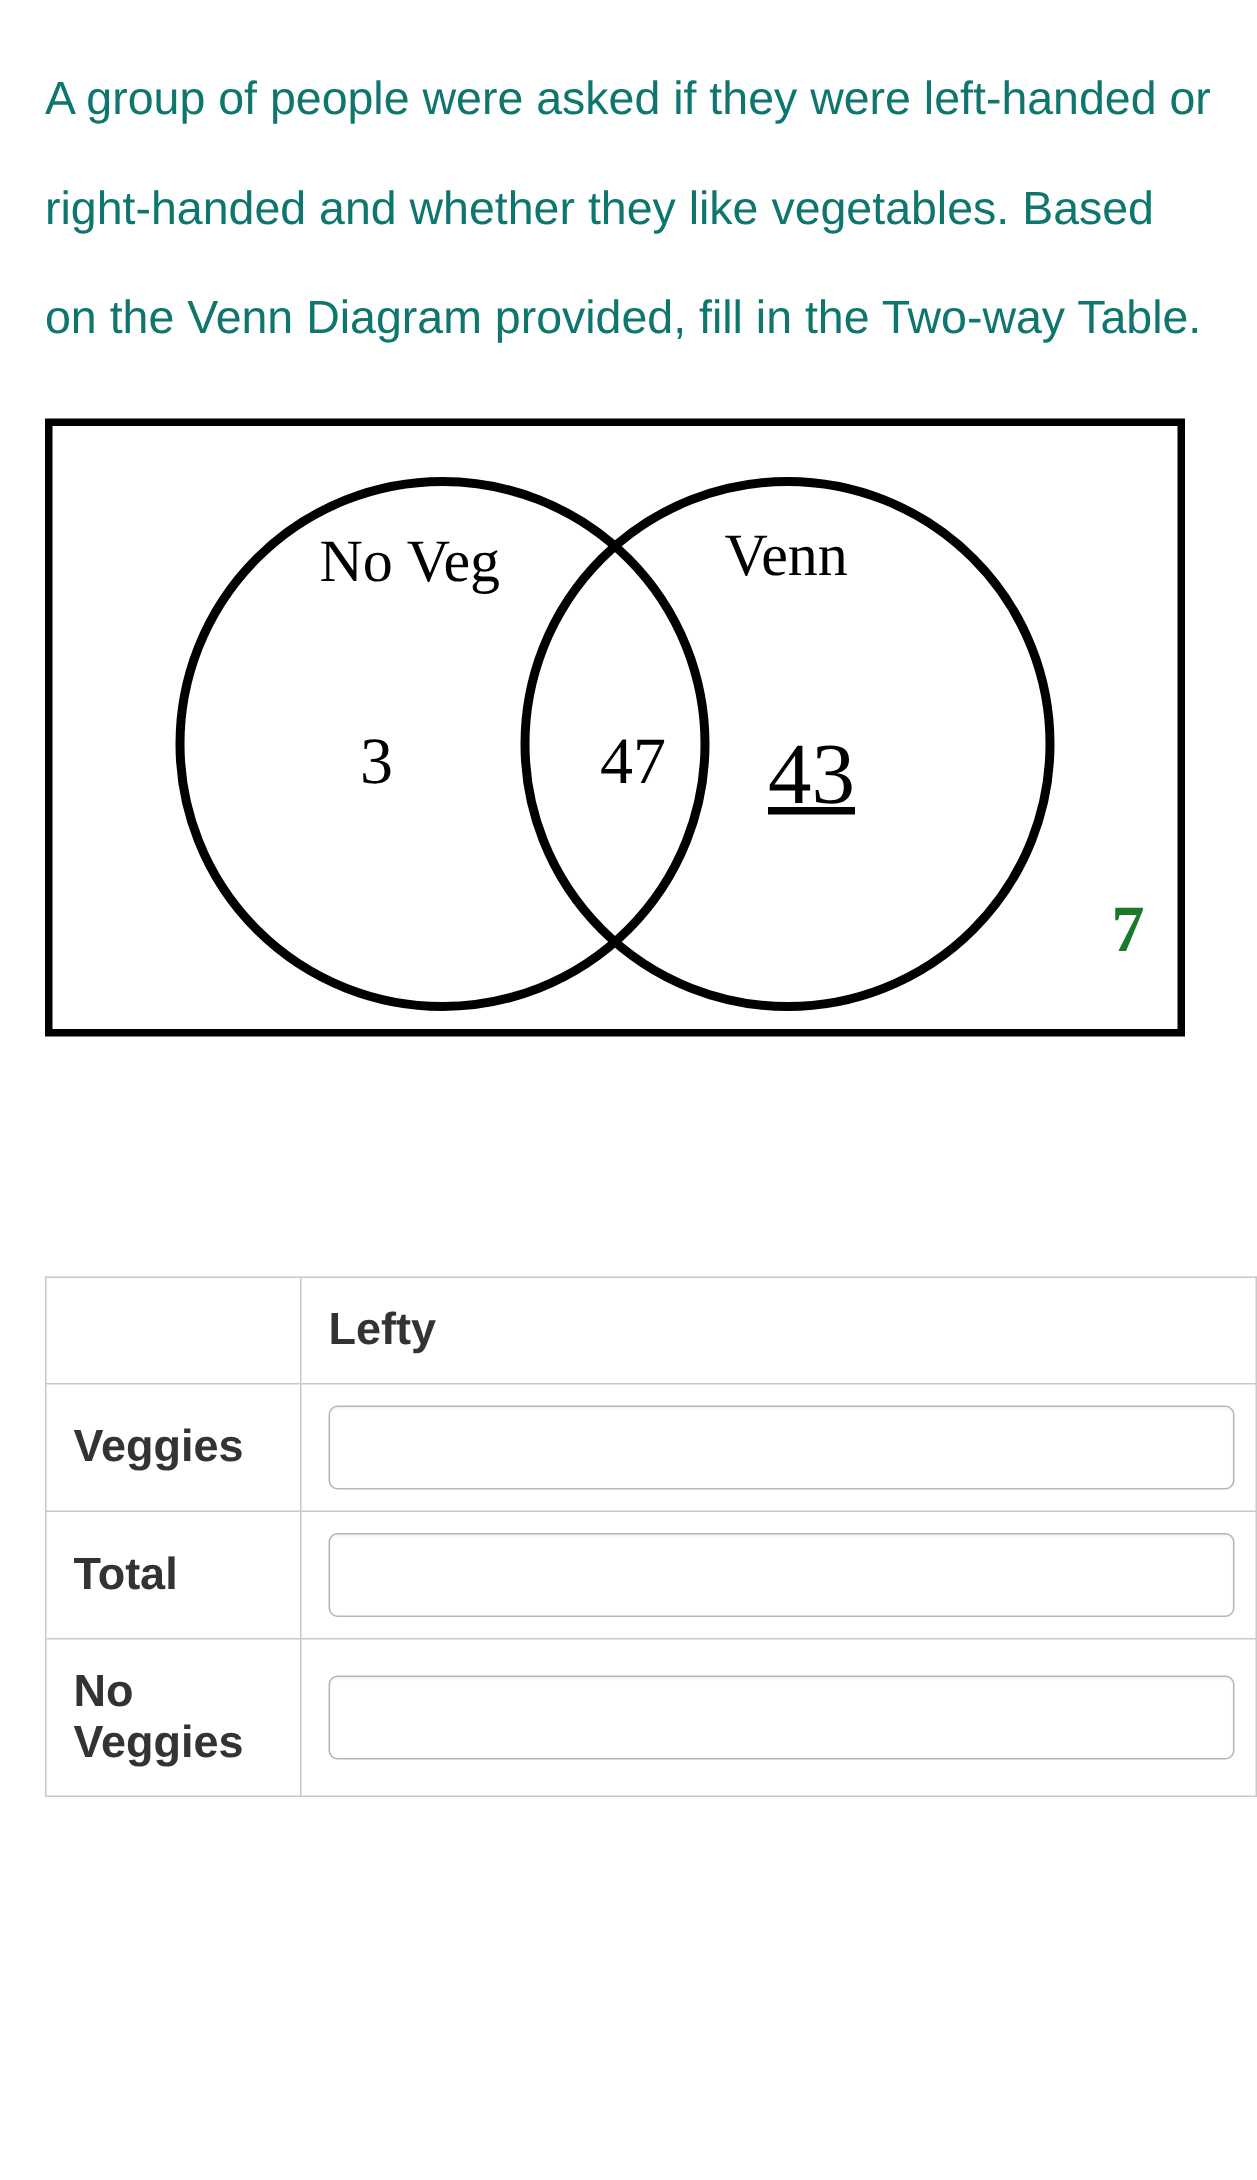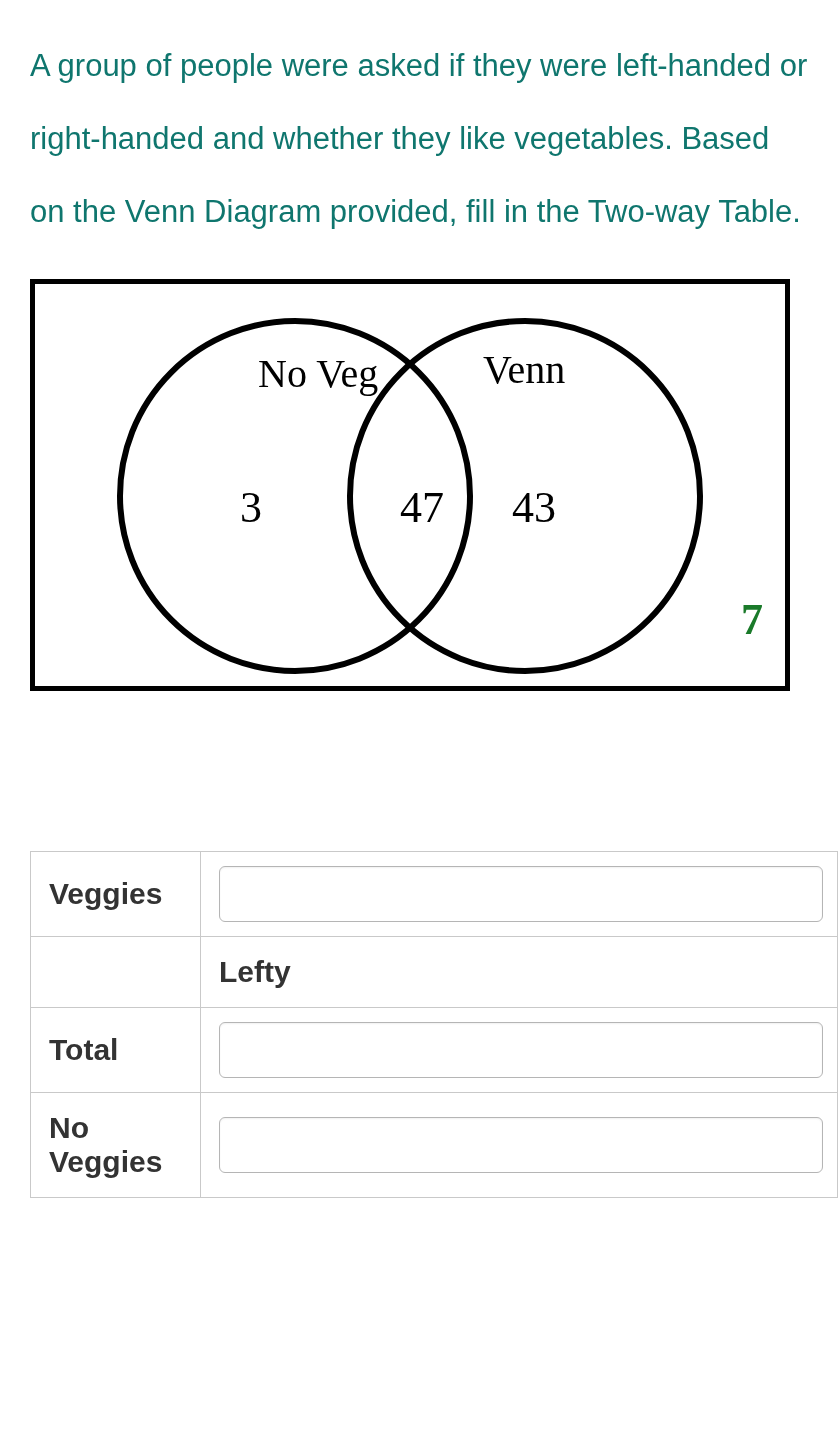--- a/index.html
+++ b/index.html
@@ -71,43 +71,43 @@
 </head>
 <body>
 
 <p class="prompt">A group of people were asked if they were left-handed or right-handed and whether they like vegetables.  Based on the Venn Diagram provided, fill in the Two-way Table.</p>
 
 <div class="venn-box">
   <svg width="760" height="412" viewBox="0 0 760 412">
     <circle cx="260" cy="212" r="175" fill="none" stroke="#000" stroke-width="6"></circle>
     <circle cx="490" cy="212" r="175" fill="none" stroke="#000" stroke-width="6"></circle>
   </svg>
-  <span class="venn-label" style="left:178px; top:66px; font-size:40px;margin-left:45px;">No Veg</span>
+  <span class="venn-label" style="left:178px; top:66px; font-size:40px;">No Veg</span>
   <span class="venn-label" style="left:448px; top:62px; font-size:40px;">Venn</span>
   <span class="venn-num" style="left:205px; top:198px; font-size:44px;">3</span>
   <span class="venn-num" style="left:365px; top:198px; font-size:44px;">47</span>
-  <span class="venn-num" style="left:477px; top:198px; font-size:44px;">43</span>
+  <span class="venn-num" style="left:477px; top:198px; font-size:58px;text-decoration:underline;">43</span>
   <span class="outside-num" style="right:22px; top:310px; font-size:44px;">7</span>
 </div>
 
 <table class="two-way">
   <colgroup>
       <col class="rowhdr">
       <col>
     </colgroup>
   <tbody>
       <tr>
+    <th class="corner"></th>
+    <th>Lefty</th>
+  </tr>
+  <tr>
     <td>Veggies</td>
     <td class="input-cell">
       <input type="text" class="ans-input" value="" style="">
     </td>
-  </tr>
-  <tr>
-    <th class="corner"></th>
-    <th>Lefty</th>
   </tr>
   <tr>
     <td>Total</td>
     <td class="input-cell">
       <input type="text" class="ans-input" value="" style="">
     </td>
   </tr>
   <tr>
     <td>No Veggies</td>
     <td class="input-cell">

